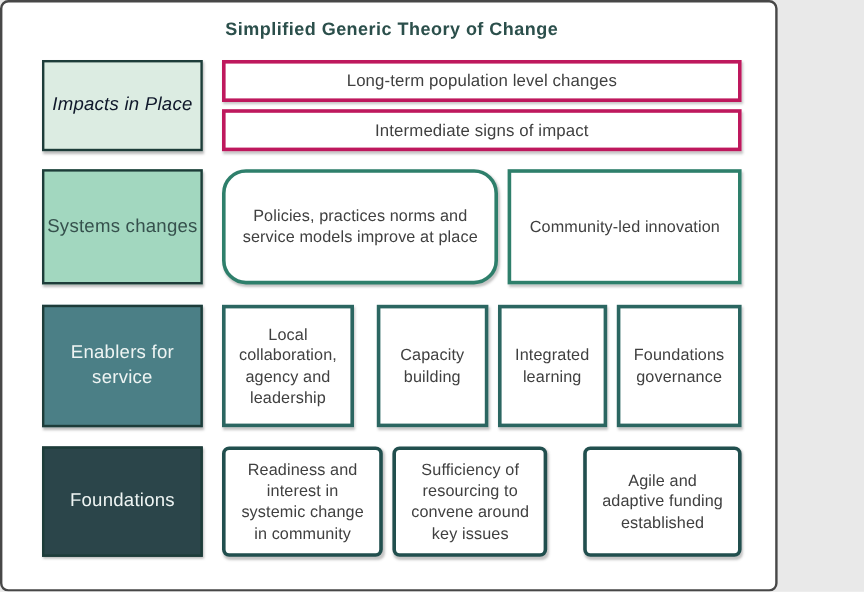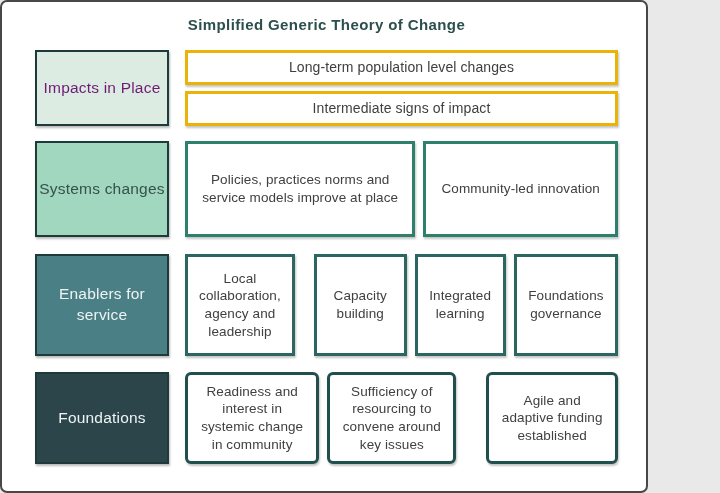--- a/index.html
+++ b/index.html
@@ -18,38 +18,38 @@
   .row1{height:76px;margin-bottom:15px;}
   .row2{height:96px;margin-bottom:17px;}
   .row3{height:102px;margin-bottom:16px;}
   .row4{height:92px;}
   .label{
     flex:0 0 134px;display:flex;align-items:center;justify-content:center;
     text-align:center;font-size:15.5px;line-height:1.35;letter-spacing:.2px;
     border:2px solid #1d3c39;box-sizing:border-box;
     box-shadow:1px 2px 2px rgba(60,60,60,.35);
   }
-  .label.l1{background:#dcece2;color:#701a75;}
+  .label.l1{background:#dcece2;color:#0f172a;font-style:italic;}
   .label.l2{background:#a2d7bf;color:#36514d;}
   .label.l3{background:#4b7f86;color:#eef4f3;}
   .label.l4{background:#2b454a;color:#eef4f3;}
   .content{flex:1;display:flex;gap:8px;}
   .content.col{flex-direction:column;gap:6px;}
   .box{
     background:#ffffff;box-sizing:border-box;
     display:flex;align-items:center;justify-content:center;text-align:center;
     font-size:13.5px;line-height:1.3;letter-spacing:.1px;color:#404040;
     padding:4px 8px;box-shadow:1px 2px 2px rgba(60,60,60,.3);
   }
-  .row1 .box{border:3px solid #eab308;flex:1;font-size:14px;}
+  .row1 .box{border:3px solid #be185d;flex:1;font-size:14px;}
   .row2 .box{border:3px solid #2e7f6b;flex-basis:0;}
   .row3 .box{border:3px solid #2b6661;flex-basis:0;}
   .row4 .box{border:3px solid #214f4e;border-radius:6px;flex-basis:0;}
   
-  .row2 .b1{flex-grow:180;} .row2 .b2{flex-grow:149;} .row2 .b3{flex-grow:161;}
+  .row2 .b1{flex-grow:180;border-radius:20px;} .row2 .b2{flex-grow:149;} .row2 .b3{flex-grow:161;}
   .row3 .b1{flex-grow:137;} .row3 .b2{flex-grow:110;margin-left:11px;} .row3 .b3{flex-grow:108;} .row3 .b4{flex-grow:128;}
   .row4 .b1{flex-grow:167;} .row4 .b2{flex-grow:159;} .row4 .b3{flex-grow:163;margin-left:22px;}
 </style>
 </head>
 <body>
 
 <div class="frame">
 
   <div class="title">Simplified Generic Theory of Change</div>
 

